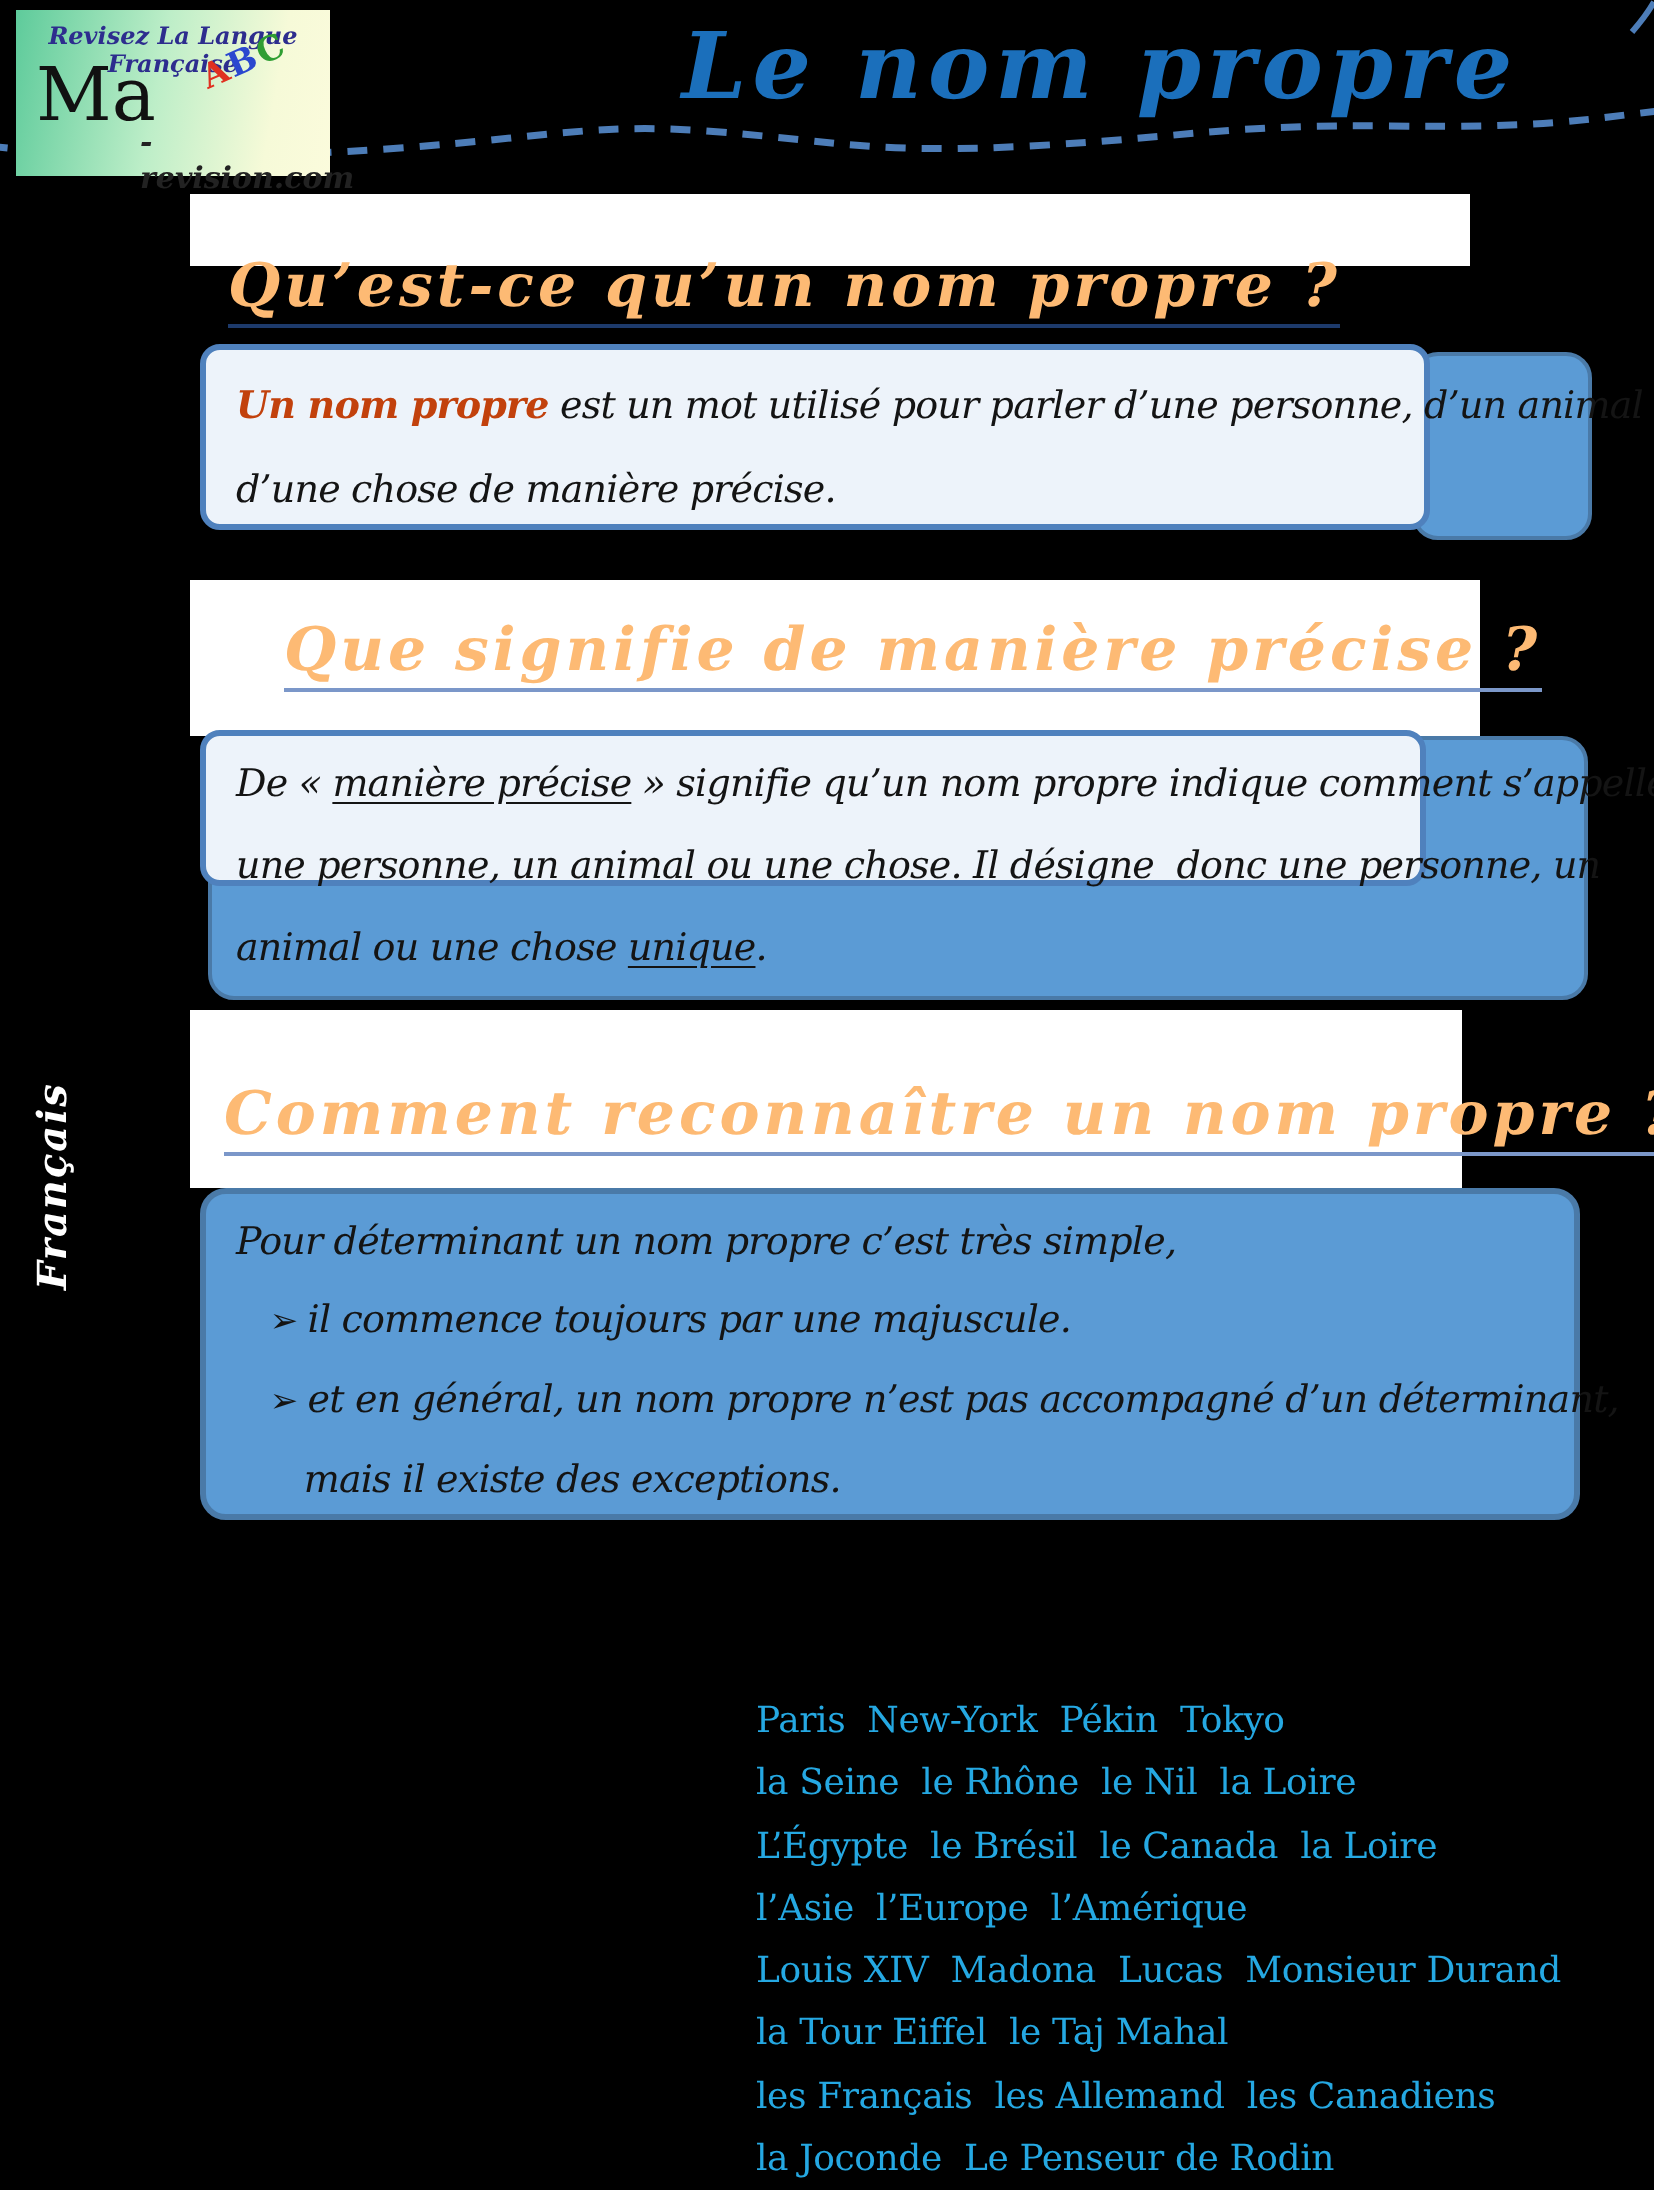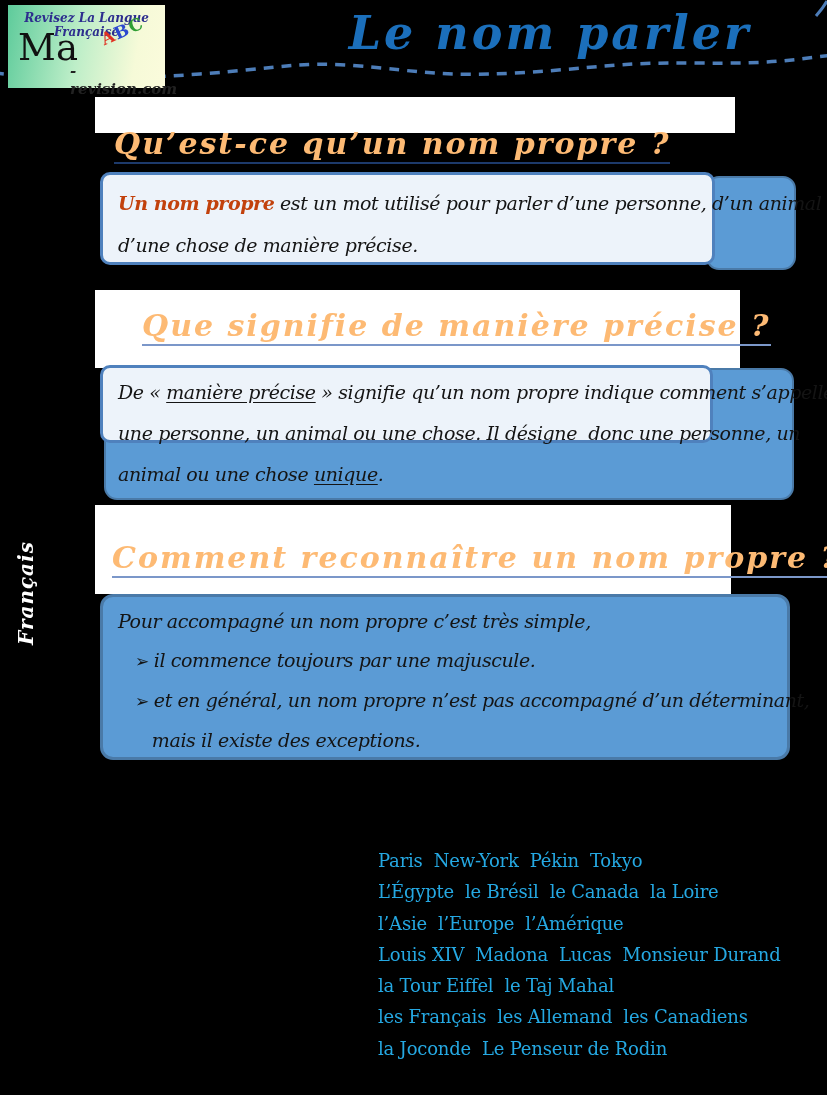--- a/index.html
+++ b/index.html
@@ -81,21 +81,21 @@
     <path d="M 816 16 Q 823 8 827 1" fill="none" stroke="#4d7db8" stroke-width="3"></path>
   </svg>
 
   <div id="logo" class="abs">
     <div id="logo-line1" class="abs">Revisez La Langue Française</div>
     <div id="logo-ma" class="abs">Ma</div>
     <div id="logo-domain" class="abs">-revision.com</div>
     <div id="logo-abc" class="abs"><span class="abc-a">A</span><span class="abc-b">B</span><span class="abc-c">C</span></div>
   </div>
 
-  <div id="title" class="abs">Le nom parler</div>
+  <div id="title" class="abs">Le nom propre</div>
 
   <div id="band1" class="band abs"></div>
   <div id="band2" class="band abs"></div>
   <div id="band3" class="band abs"></div>
 
   <div id="h1" class="heading abs">
     <span class="hu">Qu’est-ce qu’un nom propre ?</span></div>
   <div id="h2" class="heading abs">
     <span class="hu">Que signifie de manière précise ?</span></div>
   <div id="h3" class="heading abs">
@@ -111,32 +111,33 @@
   <div id="box2-blue" class="bluefill abs"></div>
   <div id="box2-light" class="lightfill abs"></div>
   <div id="box2-text" class="boxtext abs">
       <div class="rt-line"><span>De «&nbsp;</span><span class="u">manière précise</span><span>&nbsp;» signifie qu’un nom propre indique comment s’appelle</span></div>
       <div class="rt-line"><span>une personne, un animal ou une chose. Il désigne  donc une personne, un</span></div>
       <div class="rt-line"><span>animal ou une chose </span><span class="u">unique</span><span>.</span></div>
     </div>
 
   <div id="box3-blue" class="bluefill abs"></div>
   <div id="box3-text" class="boxtext abs">
-      <div class="rt-line"><span>Pour accompagné un nom propre c’est très simple,</span></div>
+      <div class="rt-line"><span>Pour déterminant un nom propre c’est très simple,</span></div>
       <div class="rt-line"><span>   </span><span class="bullet">➢ </span><span>il commence toujours par une majuscule.</span></div>
       <div class="rt-line"><span>   </span><span class="bullet">➢ </span><span>et en général, un nom propre n’est pas accompagné d’un déterminant,</span></div>
       <div class="rt-line"><span>      mais il existe des exceptions.</span></div>
     </div>
 
   <div id="francais" class="abs">
     <span>Français</span>
   </div>
 
   <div id="examples" class="abs">
       <div class="rt-line"><span>Paris  New-York  Pékin  Tokyo</span></div>
+      <div class="rt-line"><span>la Seine  le Rhône  le Nil  la Loire</span></div>
       <div class="rt-line"><span>L’Égypte  le Brésil  le Canada  la Loire</span></div>
       <div class="rt-line"><span>l’Asie  l’Europe  l’Amérique</span></div>
       <div class="rt-line"><span>Louis XIV  Madona  Lucas  Monsieur Durand</span></div>
       <div class="rt-line"><span>la Tour Eiffel  le Taj Mahal</span></div>
       <div class="rt-line"><span>les Français  les Allemand  les Canadiens</span></div>
       <div class="rt-line"><span>la Joconde  Le Penseur de Rodin</span></div>
     </div>
 
 </div>
 

